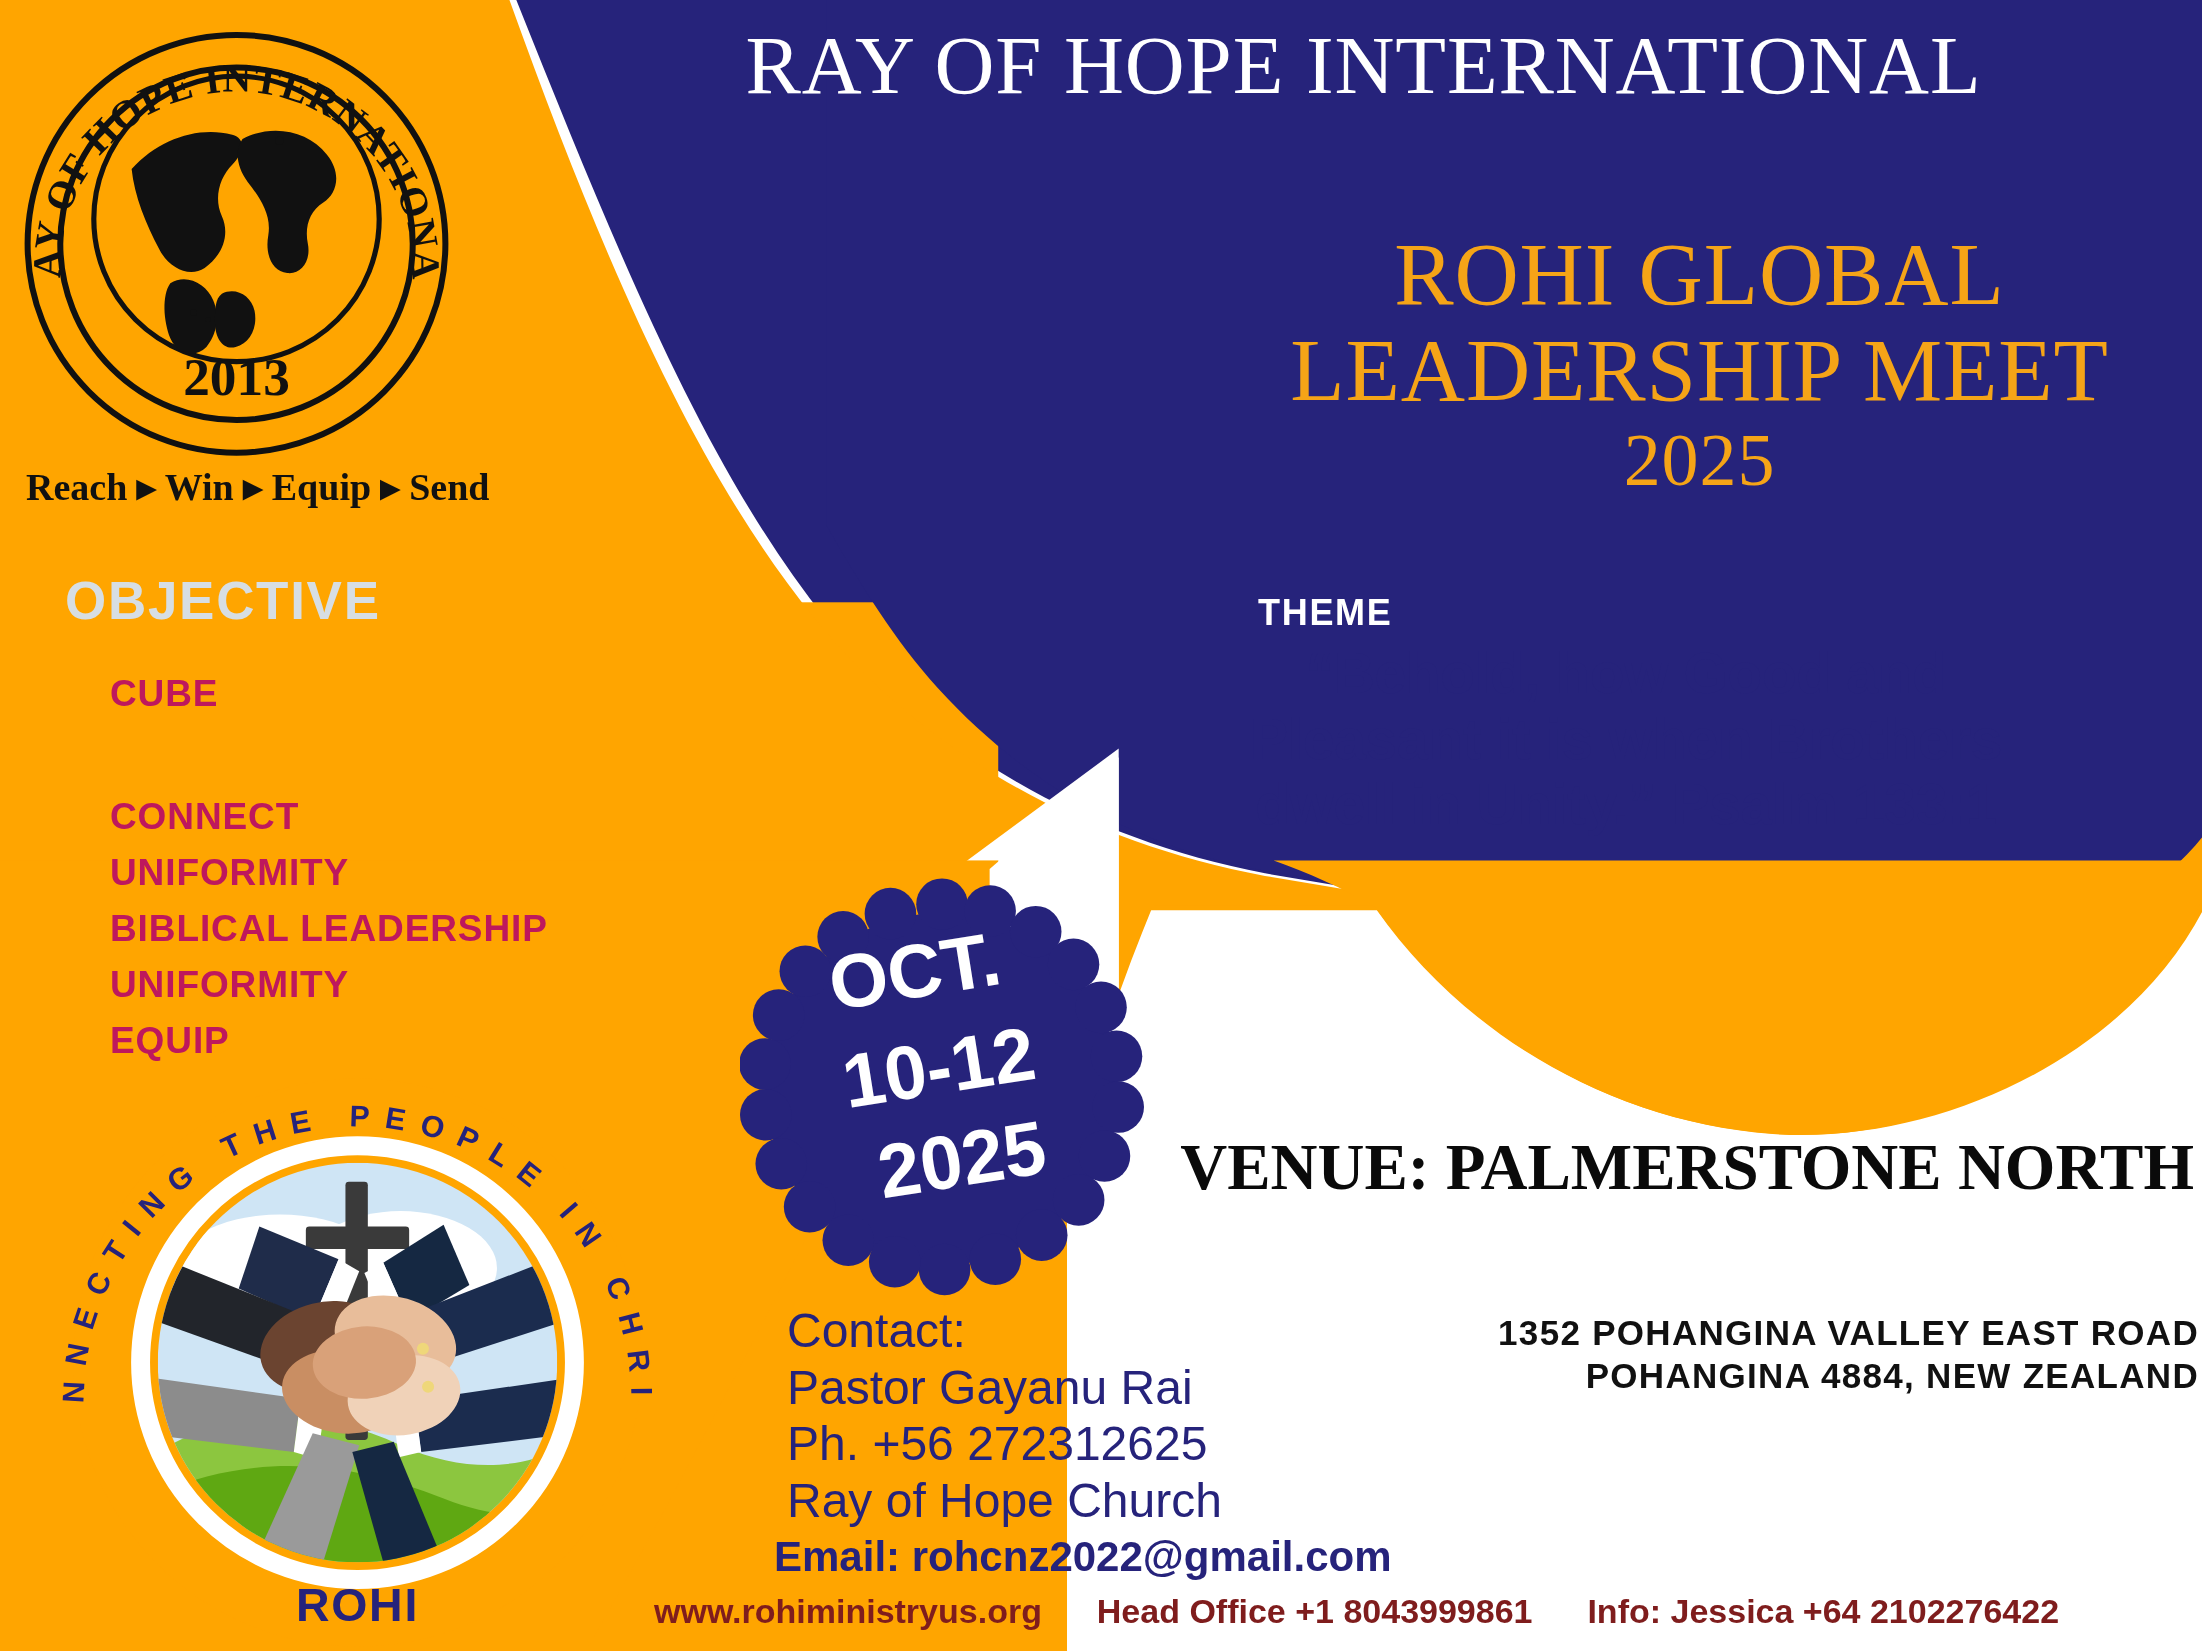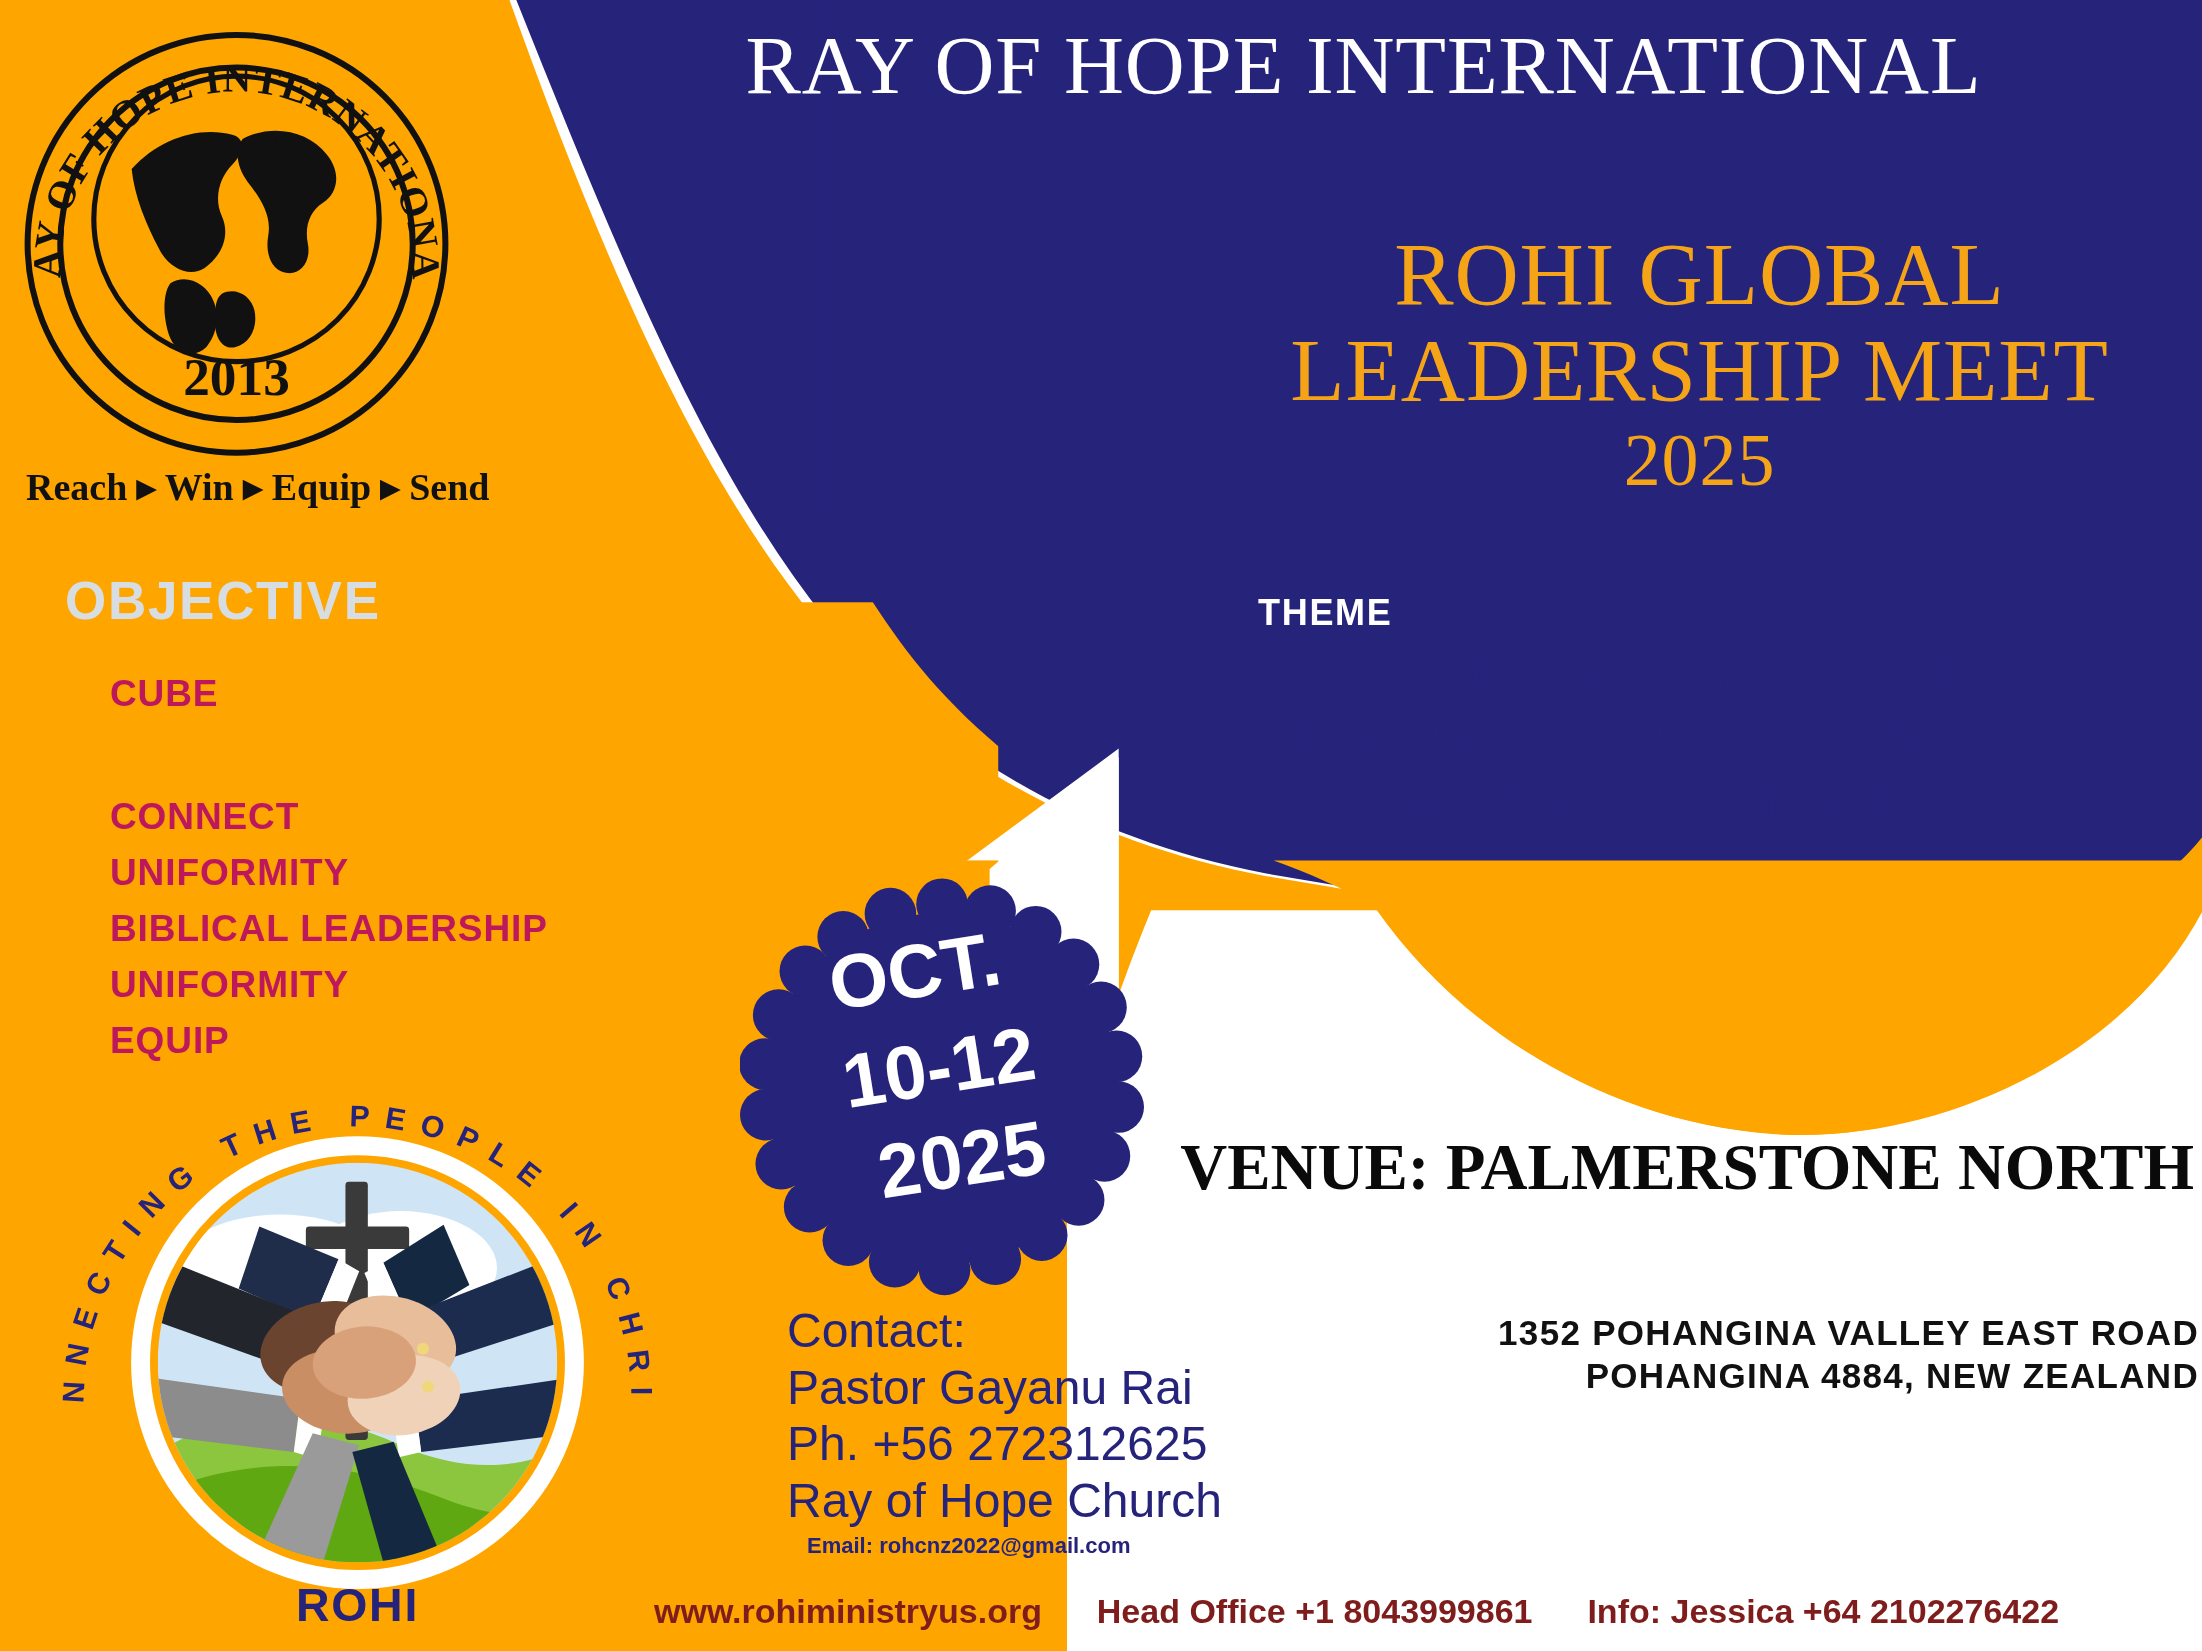--- a/index.html
+++ b/index.html
@@ -90,21 +90,21 @@
   }
 
   
   .contact{
     position:absolute;left:787px;top:1303px;width:654px;
     color:#26237B;font-size:48px;line-height:1.18;font-weight:400;
   }
   .contact .ln{display:block;white-space:nowrap;}
   .email{
     position:absolute;left:774px;top:1533px;width:706px;
-    color:#26237B;font-weight:bold;font-size:22px;white-space:nowrap;margin-left:33px;
+    color:#26237B;font-weight:bold;font-size:42px;white-space:nowrap;
   }
 
   
   .footer{
     position:absolute;left:654px;top:1592px;width:1549px;
     color:#7f1d1d;font-weight:bold;font-size:34px;white-space:nowrap;
     letter-spacing:0px;
   }
   .footer span{display:inline-block;}
   .footer .gap{width:36px;}

